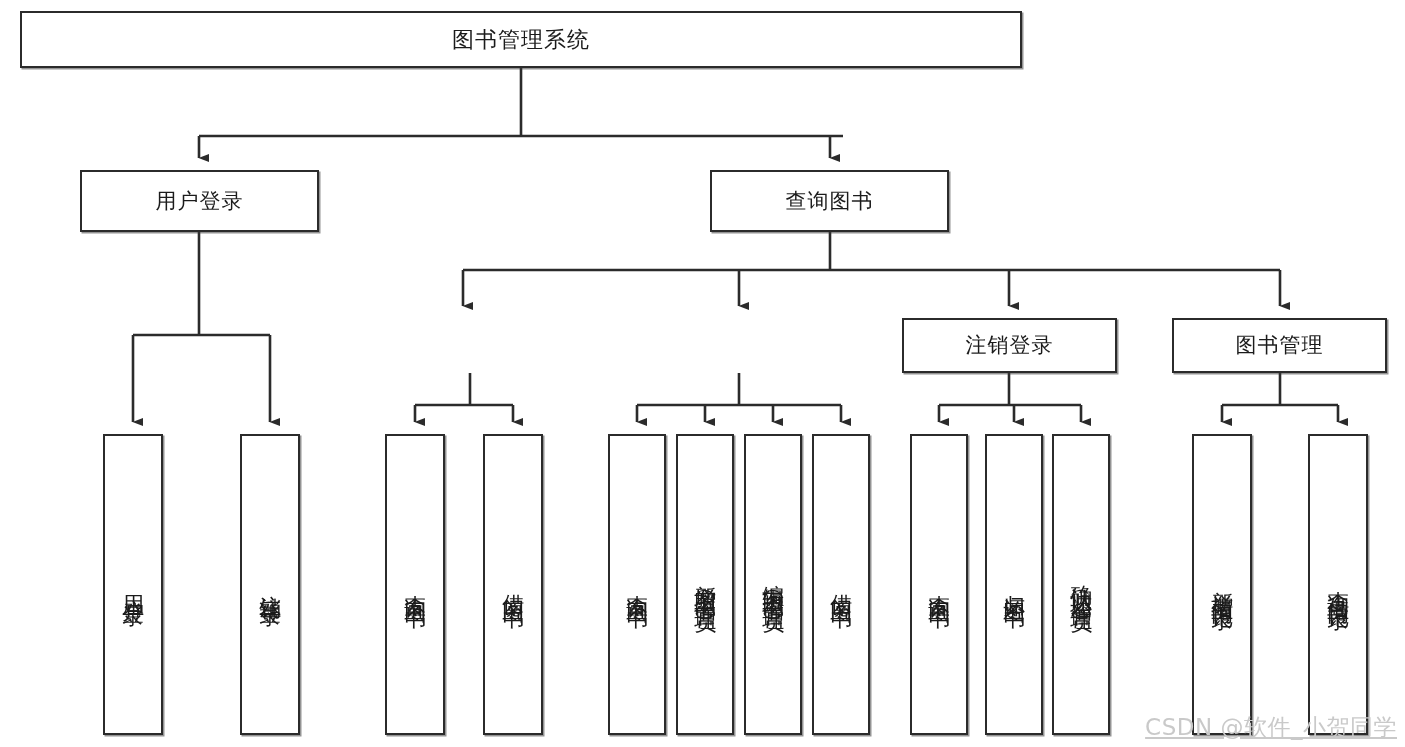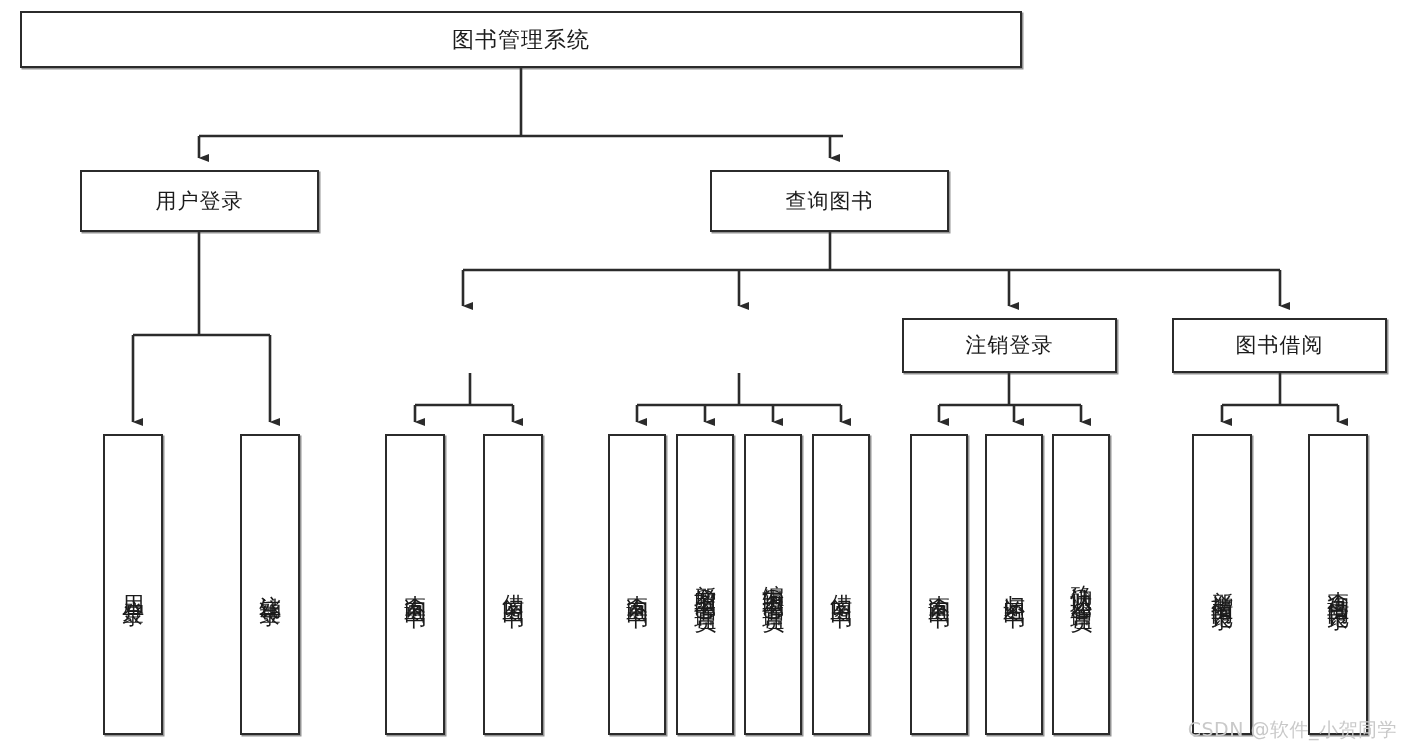--- a/index.html
+++ b/index.html
@@ -65,25 +65,26 @@
     letter-spacing: 4px;
     max-height: 290px;
   }
   .node.leaf.tall .node-label {
     max-height: 296px;
   }
   #watermark {
     position: absolute;
     right: 8px;
     bottom: 4px;
-    font-size: 19px;
+    font-size: 23px;
     color: #c9c9c9;
     letter-spacing: 0.5px;
     white-space: nowrap;
     font-family: "DejaVu Sans", "Liberation Sans", sans-serif;
+    text-decoration: underline;
   }
 </style>
 </head>
 <body>
 
 <div id="diagram-root">
 
   <svg id="edge-layer" viewBox="0 0 1405 747" width="1405" height="747" xmlns="http://www.w3.org/2000/svg">
     <defs>
       <marker id="arrowhead" markerWidth="9" markerHeight="11" refX="4.5" refY="10" orient="auto" markerUnits="userSpaceOnUse">
@@ -157,21 +158,21 @@
     <span class="node-label">用户登录</span>
   </div>
   <div class="node horiz" id="n-l2-1" style="left: 710px; top: 170px; width: 239px; height: 62px; border-color: rgb(43, 43, 43); background: rgb(255, 255, 255); color: rgb(27, 27, 27);">
     <span class="node-label">查询图书</span>
   </div>
 
   <div class="node horiz" id="n-l3-2" style="left: 902px; top: 318px; width: 215px; height: 55px; border-color: rgb(43, 43, 43); background: rgb(255, 255, 255); color: rgb(27, 27, 27);">
     <span class="node-label">注销登录</span>
   </div>
   <div class="node horiz" id="n-l3-3" style="left: 1172px; top: 318px; width: 215px; height: 55px; border-color: rgb(43, 43, 43); background: rgb(255, 255, 255); color: rgb(27, 27, 27);">
-    <span class="node-label">图书借阅</span>
+    <span class="node-label">图书管理</span>
   </div>
 
   <div class="node leaf" id="n-leaf-0" style="left: 103px; top: 434px; width: 60px; height: 301px; border-color: rgb(43, 43, 43); background: rgb(255, 255, 255); color: rgb(27, 27, 27);">
     <span class="node-label">用户登录</span>
   </div>
   <div class="node leaf" id="n-leaf-1" style="left: 240px; top: 434px; width: 60px; height: 301px; border-color: rgb(43, 43, 43); background: rgb(255, 255, 255); color: rgb(27, 27, 27);">
     <span class="node-label">注销登录</span>
   </div>
   <div class="node leaf" id="n-leaf-2" style="left: 385px; top: 434px; width: 60px; height: 301px; border-color: rgb(43, 43, 43); background: rgb(255, 255, 255); color: rgb(27, 27, 27);">
     <span class="node-label">查询图书</span>

